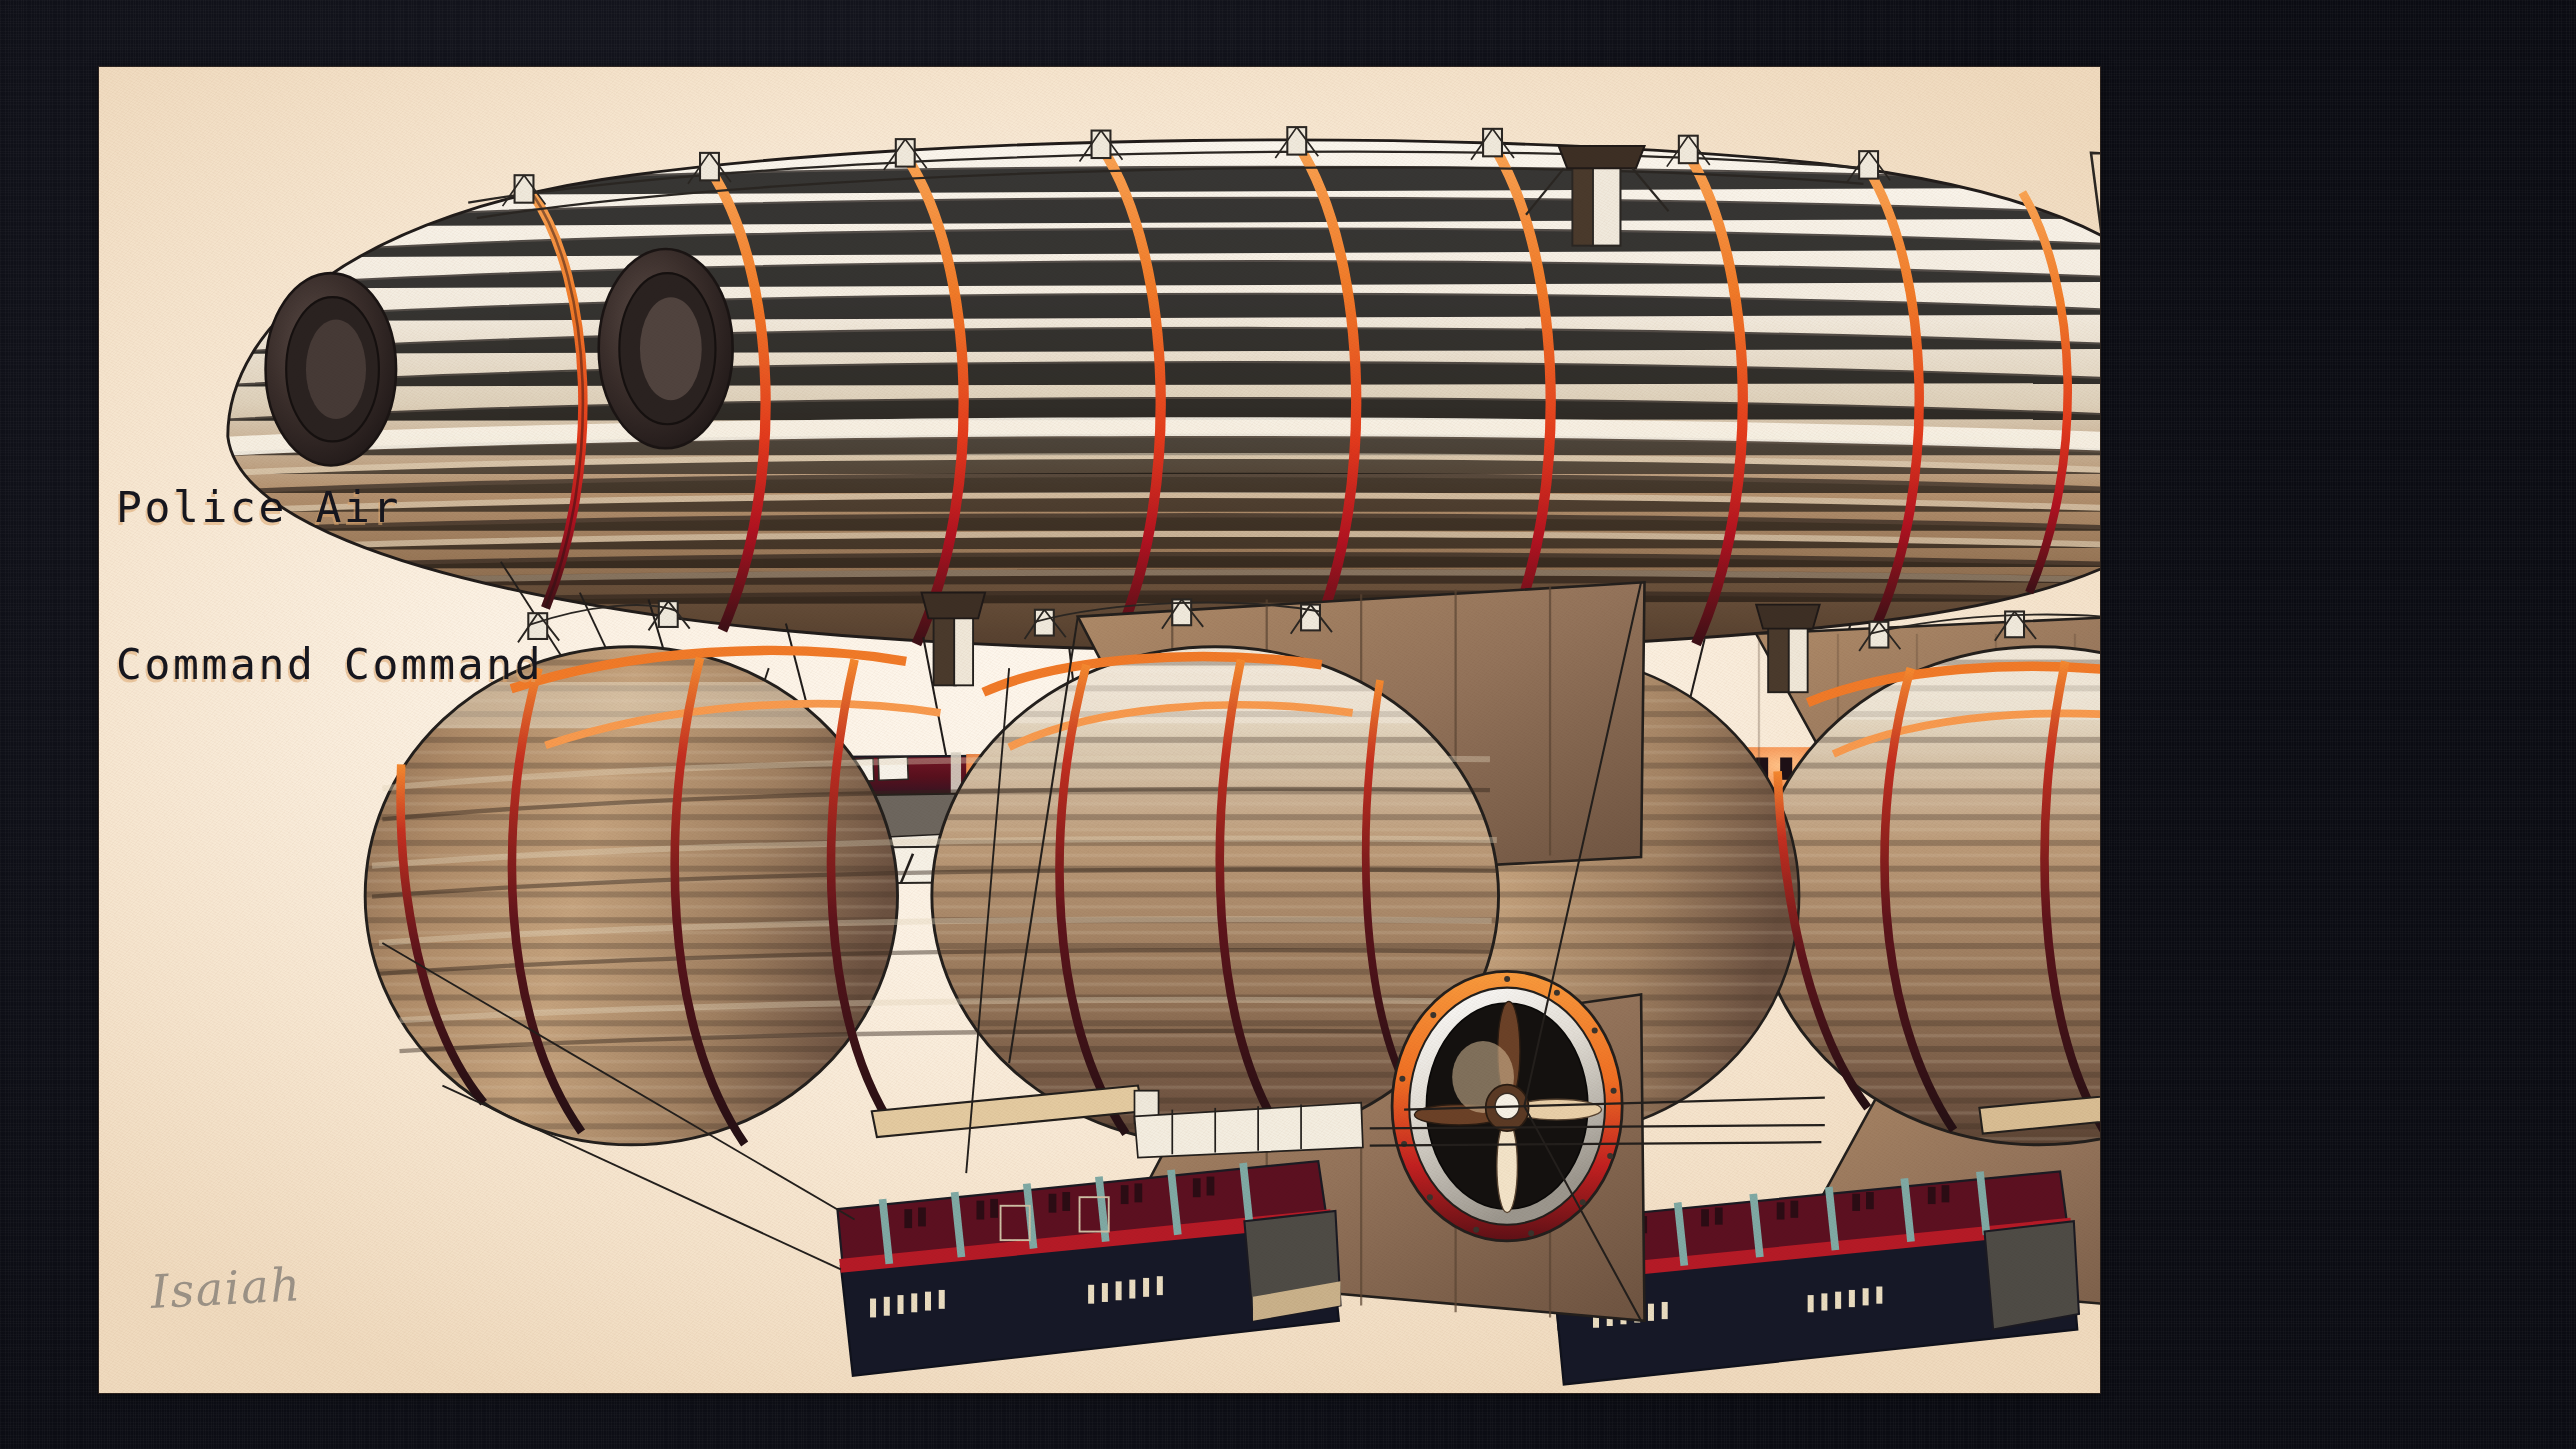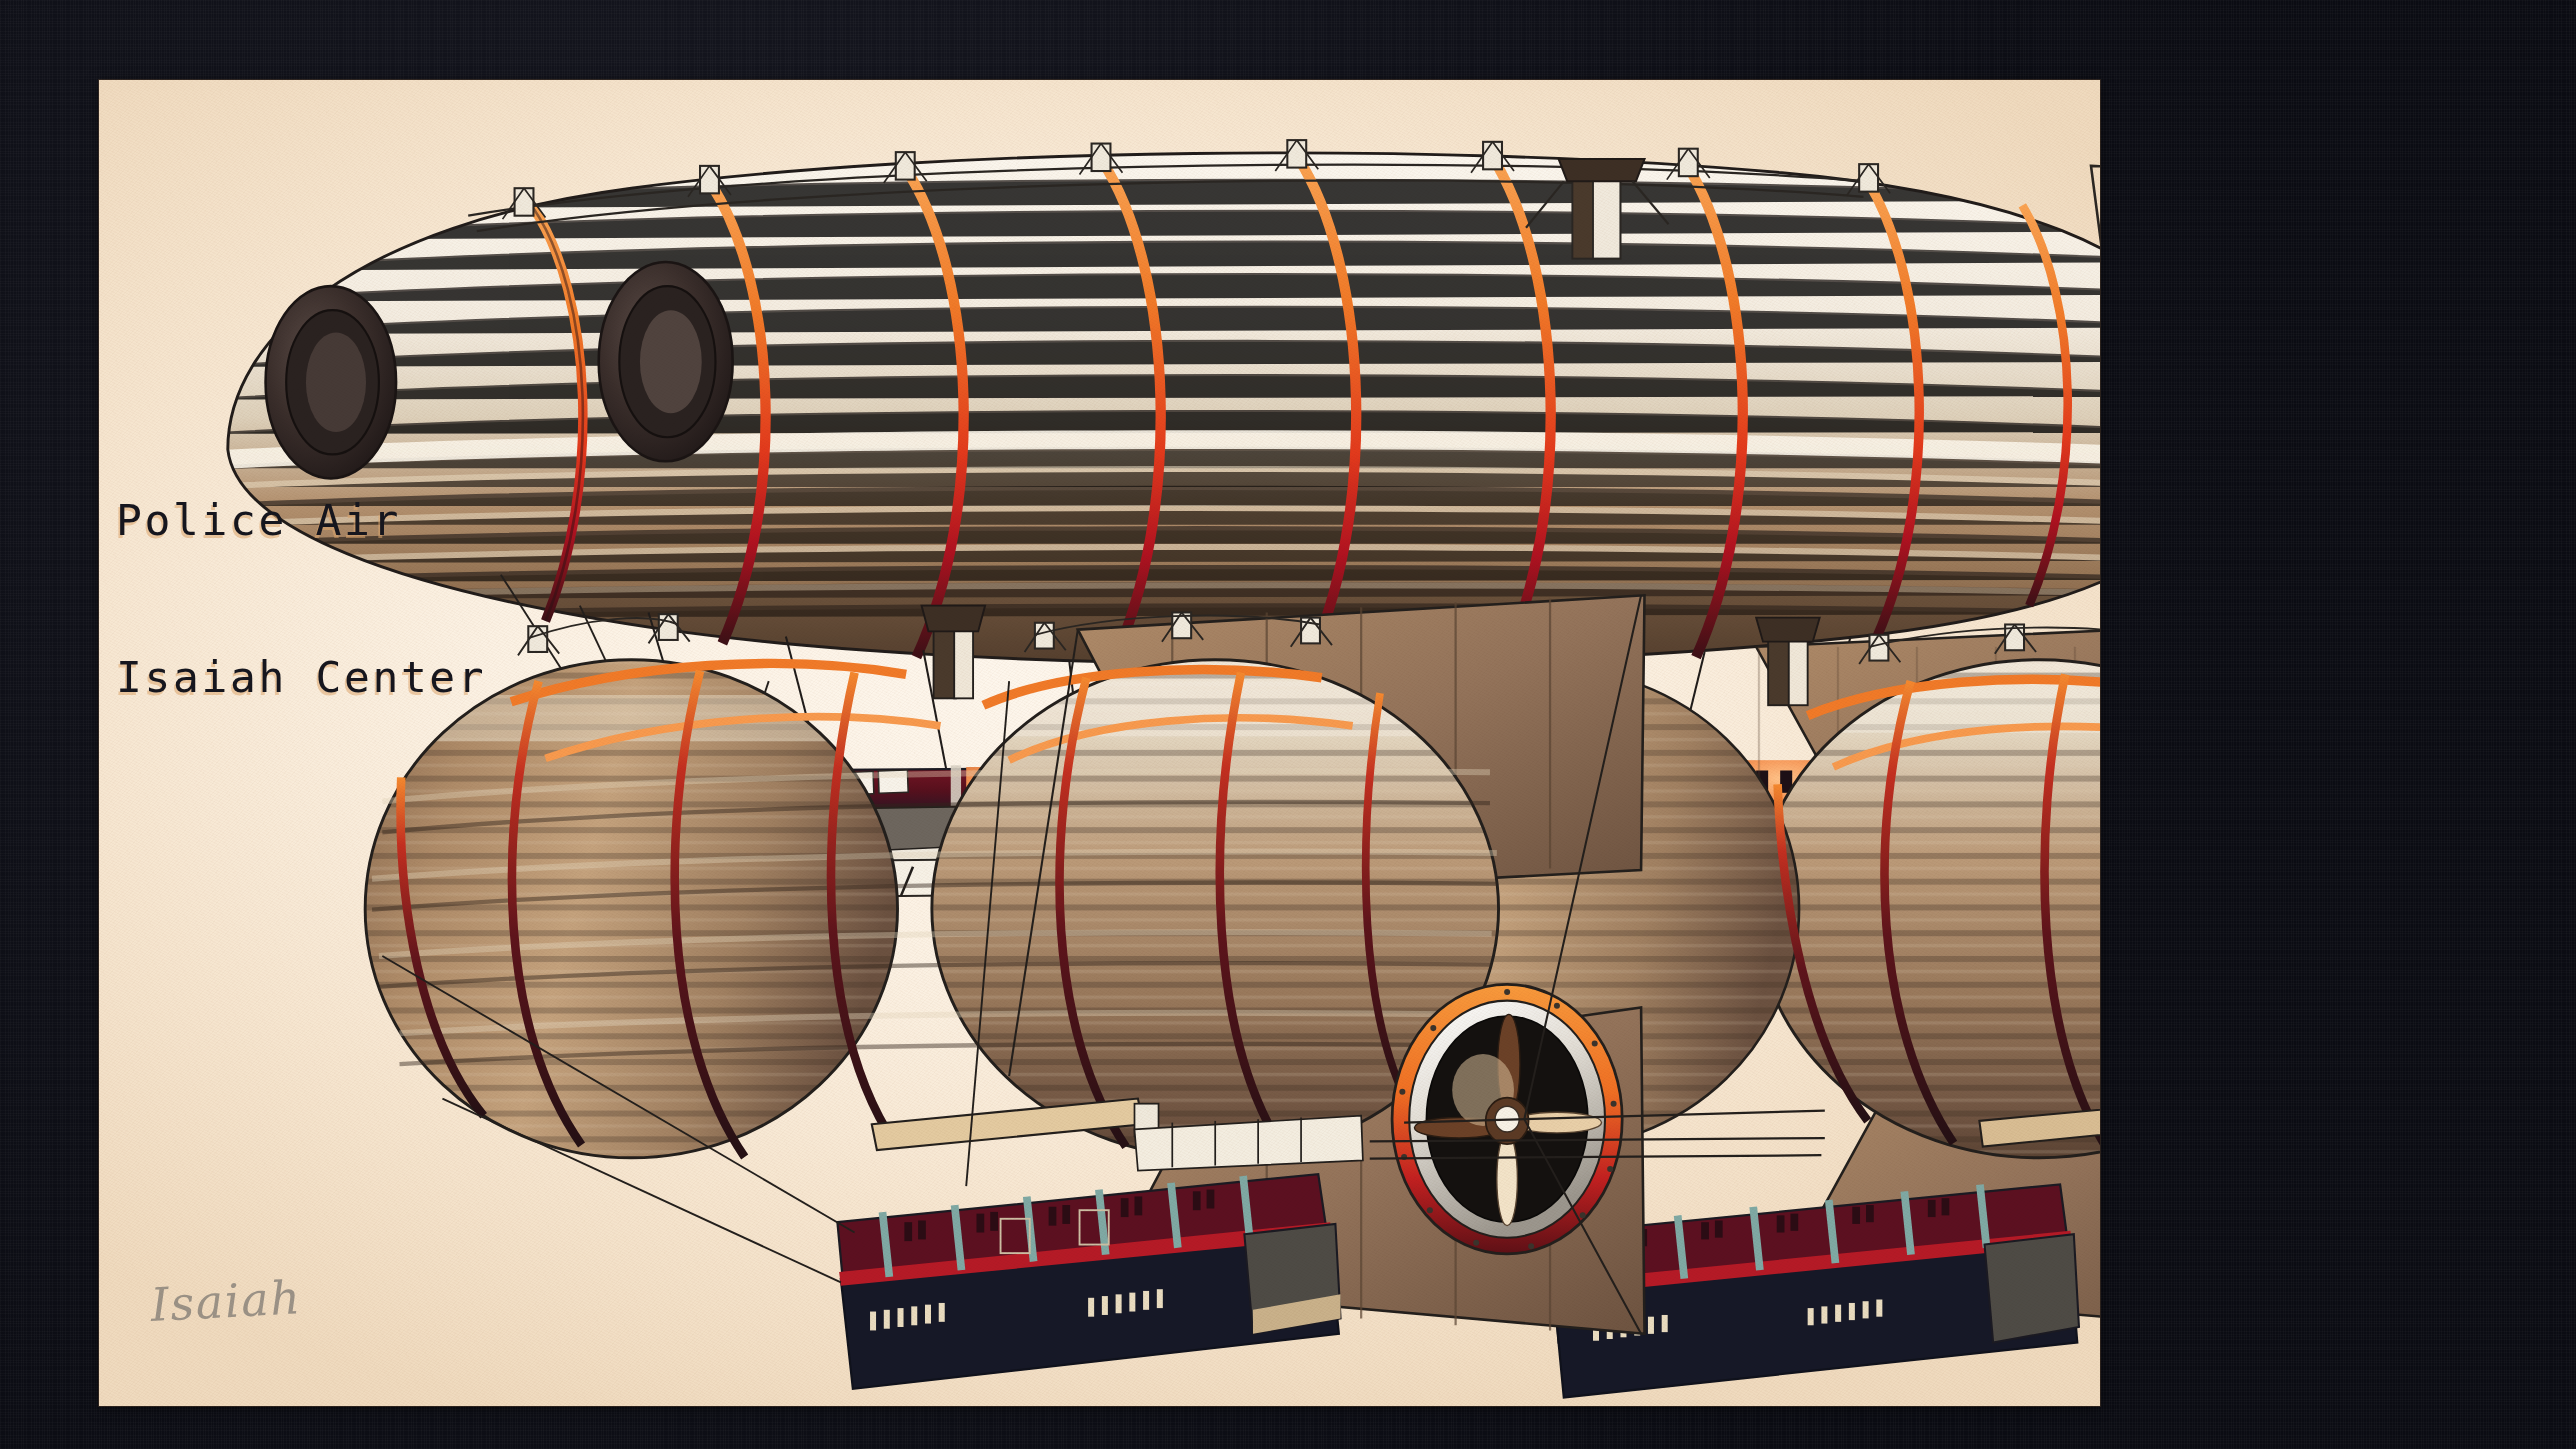--- a/index.html
+++ b/index.html
@@ -20,21 +20,20 @@
   }
 
   
   .paper{
     position:absolute;
     left:99px;top:67px;width:2001px;height:1326px;
     background:
       radial-gradient(ellipse 70% 60% at 46% 44%, #fdf6ec 0%, #fbf1e3 38%, #f6e6d0 68%, #efdabe 100%);
     box-shadow:0 0 0 0.9px rgba(120,90,60,.35), 0 1.7px 12px rgba(0,0,0,.55);
     overflow:hidden;
-    margin-top:13px;
   }
   .paper::after{ 
     content:"";position:absolute;inset:0;pointer-events:none;
     background:
       repeating-linear-gradient(27deg,rgba(150,110,70,.045) 0 0.9px,transparent 0.9px 2.6px),
       repeating-linear-gradient(-49deg,rgba(170,130,85,.04) 0 0.9px,transparent 0.9px 3.4px),
       repeating-linear-gradient(88deg,rgba(255,255,255,.05) 0 0.9px,transparent 0.9px 4.3px);
     mix-blend-mode:multiply;opacity:.75;
   }
 
@@ -719,21 +718,21 @@
             <path d="M330,1020 L880,1342"></path>
             <path d="M400,1186 L864,1400"></path>
             <path d="M1060,700 L1010,1288"></path>
           </g>
         </g>
 
       </svg>
 
       <div class="title-block">
         <span class="title-line">Police Air</span>
-        <span class="title-line">Isaiah Center</span>
+        <span class="title-line">Command Command</span>
       </div>
 
       <div class="signature">Isaiah</div>
 
     </div>
   </div>
 </div>
 
 
 </body></html>

